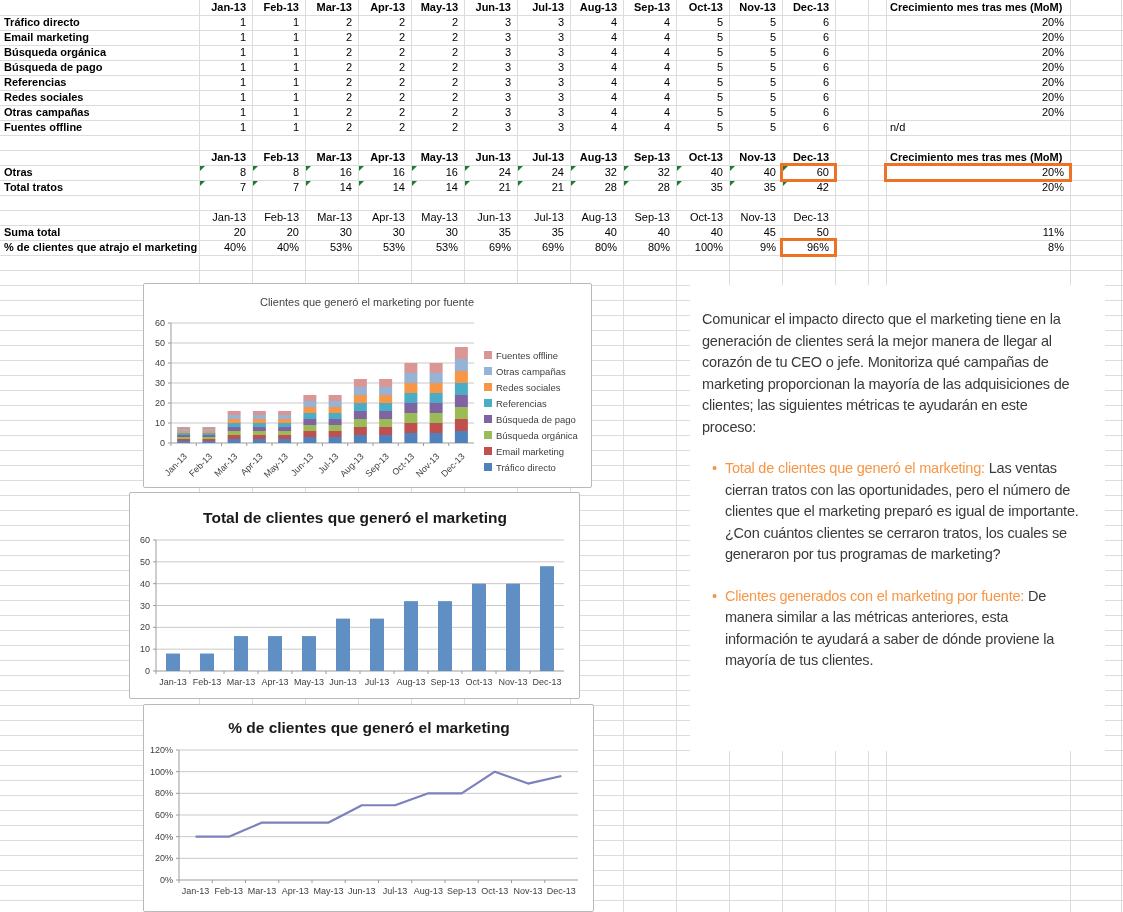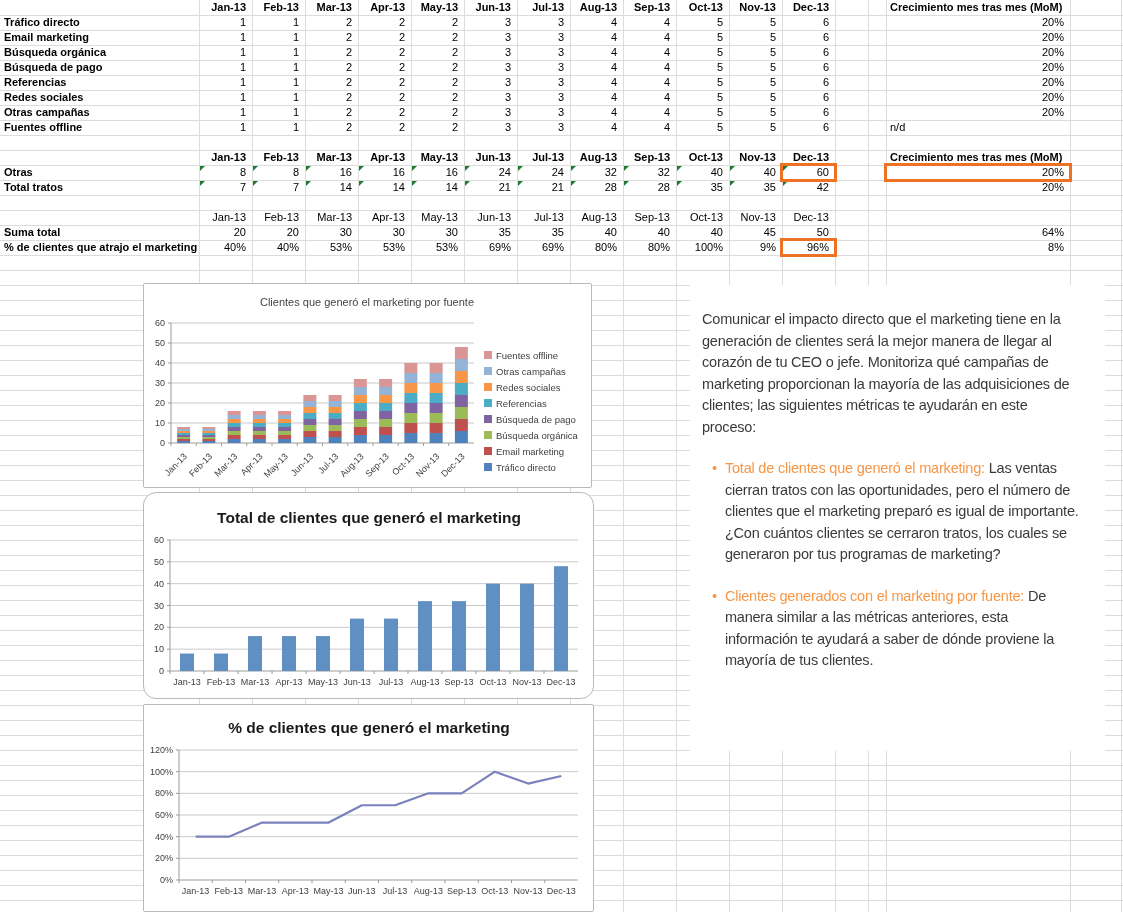--- a/index.html
+++ b/index.html
@@ -326,21 +326,21 @@
       <div class="cell" style="left: 305px; top: 225px; width: 53px;">30</div>
       <div class="cell" style="left: 358px; top: 225px; width: 53px;">30</div>
       <div class="cell" style="left: 411px; top: 225px; width: 53px;">30</div>
       <div class="cell" style="left: 464px; top: 225px; width: 53px;">35</div>
       <div class="cell" style="left: 517px; top: 225px; width: 53px;">35</div>
       <div class="cell" style="left: 570px; top: 225px; width: 53px;">40</div>
       <div class="cell" style="left: 623px; top: 225px; width: 53px;">40</div>
       <div class="cell" style="left: 676px; top: 225px; width: 53px;">40</div>
       <div class="cell" style="left: 729px; top: 225px; width: 53px;">45</div>
       <div class="cell" style="left: 782px; top: 225px; width: 53px;">50</div>
-      <div class="cell" style="left: 886px; top: 225px; width: 184px;">64%</div>
+      <div class="cell" style="left: 886px; top: 225px; width: 184px;">11%</div>
       <div class="cell b left" style="left: 0px; top: 240px; width: 199px;">% de clientes que atrajo el marketing</div>
       <div class="cell" style="left: 199px; top: 240px; width: 53px;">40%</div>
       <div class="cell" style="left: 252px; top: 240px; width: 53px;">40%</div>
       <div class="cell" style="left: 305px; top: 240px; width: 53px;">53%</div>
       <div class="cell" style="left: 358px; top: 240px; width: 53px;">53%</div>
       <div class="cell" style="left: 411px; top: 240px; width: 53px;">53%</div>
       <div class="cell" style="left: 464px; top: 240px; width: 53px;">69%</div>
       <div class="cell" style="left: 517px; top: 240px; width: 53px;">69%</div>
       <div class="cell" style="left: 570px; top: 240px; width: 53px;">80%</div>
       <div class="cell" style="left: 623px; top: 240px; width: 53px;">80%</div>
@@ -506,21 +506,21 @@
         <text x="352" y="123" font-size="9.5" fill="#404040">Referencias</text>
         <rect x="340" y="131" width="8" height="8" fill="#8064A2"></rect>
         <text x="352" y="139" font-size="9.5" fill="#404040">Búsqueda de pago</text>
         <rect x="340" y="147" width="8" height="8" fill="#9BBB59"></rect>
         <text x="352" y="155" font-size="9.5" fill="#404040">Búsqueda orgánica</text>
         <rect x="340" y="163" width="8" height="8" fill="#C0504D"></rect>
         <text x="352" y="171" font-size="9.5" fill="#404040">Email marketing</text>
         <rect x="340" y="179" width="8" height="8" fill="#4F81BD"></rect>
         <text x="352" y="187" font-size="9.5" fill="#404040">Tráfico directo</text>
       </svg></div>
-    <div class="chartbox" style="left: 143px; top: 492px; width: 449px; height: 205px; border-radius: 13px;"><svg width="449" height="205">
+    <div class="chartbox" style="left: 129px; top: 492px; width: 449px; height: 205px;"><svg width="449" height="205">
         <text x="225" y="30" text-anchor="middle" font-size="15.5" font-weight="bold" fill="#1a1a1a">Total de clientes que generó el marketing</text>
         <line x1="26" y1="178" x2="434" y2="178" stroke="#9b9b9b" stroke-width="1"></line>
         <line x1="23" y1="178" x2="26" y2="178" stroke="#9b9b9b"></line>
         <text x="20" y="181" text-anchor="end" font-size="9" fill="#404040">0</text>
         <line x1="26" y1="156.16666666666666" x2="434" y2="156.16666666666666" stroke="#c9c9c9" stroke-width="1"></line>
         <line x1="23" y1="156.16666666666666" x2="26" y2="156.16666666666666" stroke="#9b9b9b"></line>
         <text x="20" y="159.16666666666666" text-anchor="end" font-size="9" fill="#404040">10</text>
         <line x1="26" y1="134.33333333333334" x2="434" y2="134.33333333333334" stroke="#c9c9c9" stroke-width="1"></line>
         <line x1="23" y1="134.33333333333334" x2="26" y2="134.33333333333334" stroke="#9b9b9b"></line>
         <text x="20" y="137.33333333333334" text-anchor="end" font-size="9" fill="#404040">20</text>

